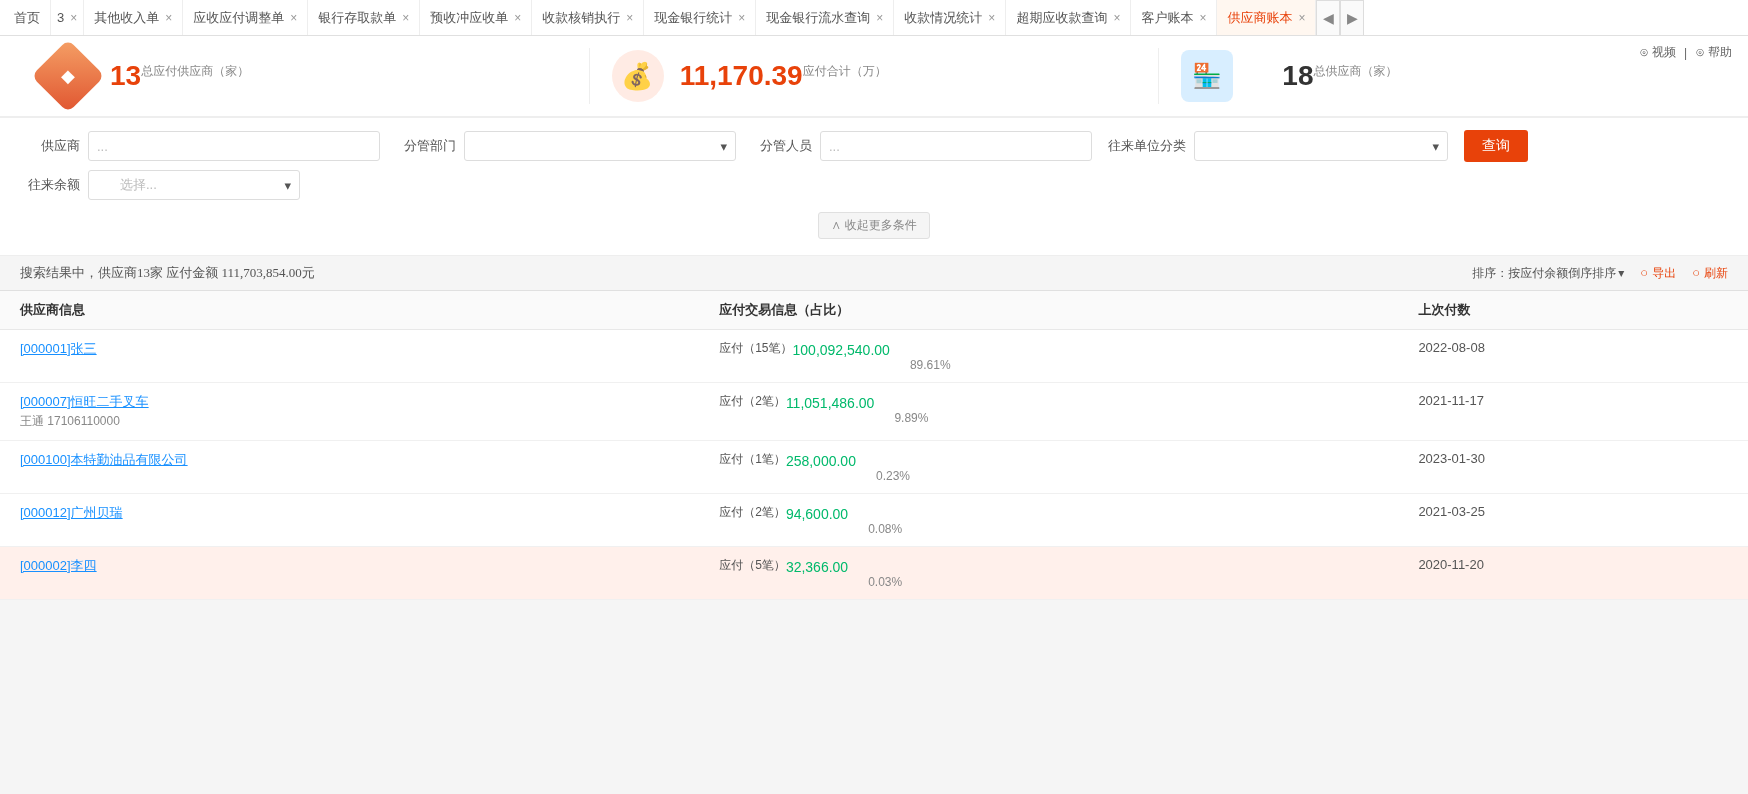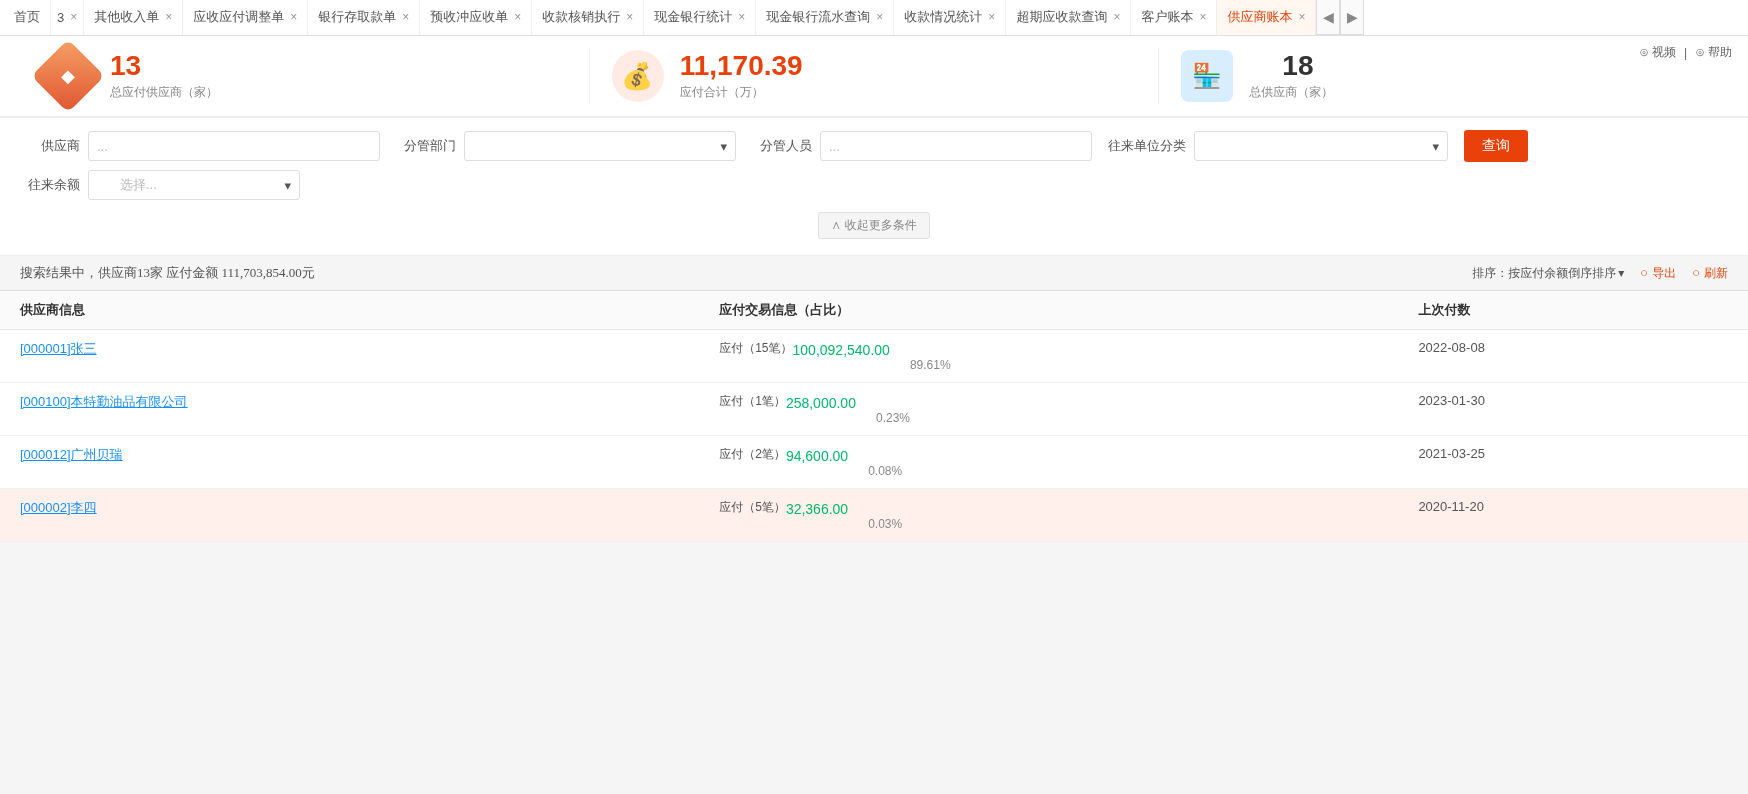--- a/index.html
+++ b/index.html
@@ -1,20 +1,20 @@
 <!DOCTYPE html>
 <html><head>
   <meta charset="utf-8">
   <style>
     * { margin: 0; padding: 0; box-sizing: border-box; }
     body { font-family: 'Microsoft YaHei', Arial, sans-serif; font-size: 13px; background: #f5f5f5; color: #333; width: 1748px; overflow-x: hidden; }
 
     
     .top-nav {
-      display: flex; align-items: flex-end; background: #fff; border-bottom: 1px solid #e0e0e0;
+      display: flex; align-items: center; background: #fff; border-bottom: 1px solid #e0e0e0;
       height: 36px; padding: 0 4px; overflow: hidden;
     }
     .nav-item {
       display: flex; align-items: center; padding: 0 10px; height: 36px;
       white-space: nowrap; cursor: pointer; font-size: 13px; color: #555;
       border-right: 1px solid #eee; flex-shrink: 0;
     }
     .nav-item.active { background: #fff7f0; color: #e8420a; }
     .nav-item .close-x { margin-left: 6px; color: #999; font-size: 12px; }
     .nav-arrow { width: 24px; height: 36px; display: flex; align-items: center; justify-content: center; cursor: pointer; border: 1px solid #ddd; background: #fafafa; font-size: 14px; color: #888; flex-shrink: 0; }
@@ -23,21 +23,21 @@
     .summary-bar {
       display: flex; background: #fff; padding: 12px 20px; border-bottom: 1px solid #eee;
       align-items: center; gap: 0;
     }
     .summary-item {
       display: flex; align-items: center; flex: 1; padding: 0 20px;
       border-right: 1px solid #eee;
     }
     .summary-item:last-child { border-right: none; }
     .summary-icon { width: 56px; height: 56px; display: flex; align-items: center; justify-content: center; margin-right: 14px; }
-    .summary-text { display: flex; flex-direction: column; }
+    .summary-text { display: flex; flex-direction: row; }
     .summary-number { font-size: 28px; font-weight: bold; color: #e8420a; line-height: 1.1; }
     .summary-label { font-size: 12px; color: #888; margin-top: 2px; }
     .summary-number-dark { font-size: 28px; font-weight: bold; color: #333; line-height: 1.1; margin-left: 33px; }
 
     
     .filter-area {
       background: #fff; padding: 12px 20px; border-bottom: 1px solid #eee;
     }
     .filter-row { display: flex; align-items: center; gap: 16px; margin-bottom: 8px; }
     .filter-item { display: flex; align-items: center; gap: 8px; flex: 1; }
@@ -288,20 +288,38 @@
         <span class="pay-amount">100,092,540.00</span>
       </div>
       <span class="pay-percent">89.61%</span>
     </div>
   </td>
           <td><span class="last-pay">2022-08-08</span></td>
         </tr>
         <tr>
           <td>
     <div>
+      <span class="supplier-link">[000007]恒旺二手叉车</span>
+      <div class="supplier-sub">王通  17106110000</div>
+    </div>
+  </td>
+          <td>
+    <div class="pay-info">
+      <div class="pay-main">
+        <span class="pay-label">应付（2笔）</span>
+        <span class="pay-amount">11,051,486.00</span>
+      </div>
+      <span class="pay-percent">9.89%</span>
+    </div>
+  </td>
+          <td><span class="last-pay">2021-11-17</span></td>
+        </tr>
+        <tr>
+          <td>
+    <div>
       <span class="supplier-link">[000100]本特勤油品有限公司</span>
       
     </div>
   </td>
           <td>
     <div class="pay-info">
       <div class="pay-main">
         <span class="pay-label">应付（1笔）</span>
         <span class="pay-amount">258,000.00</span>
       </div>

